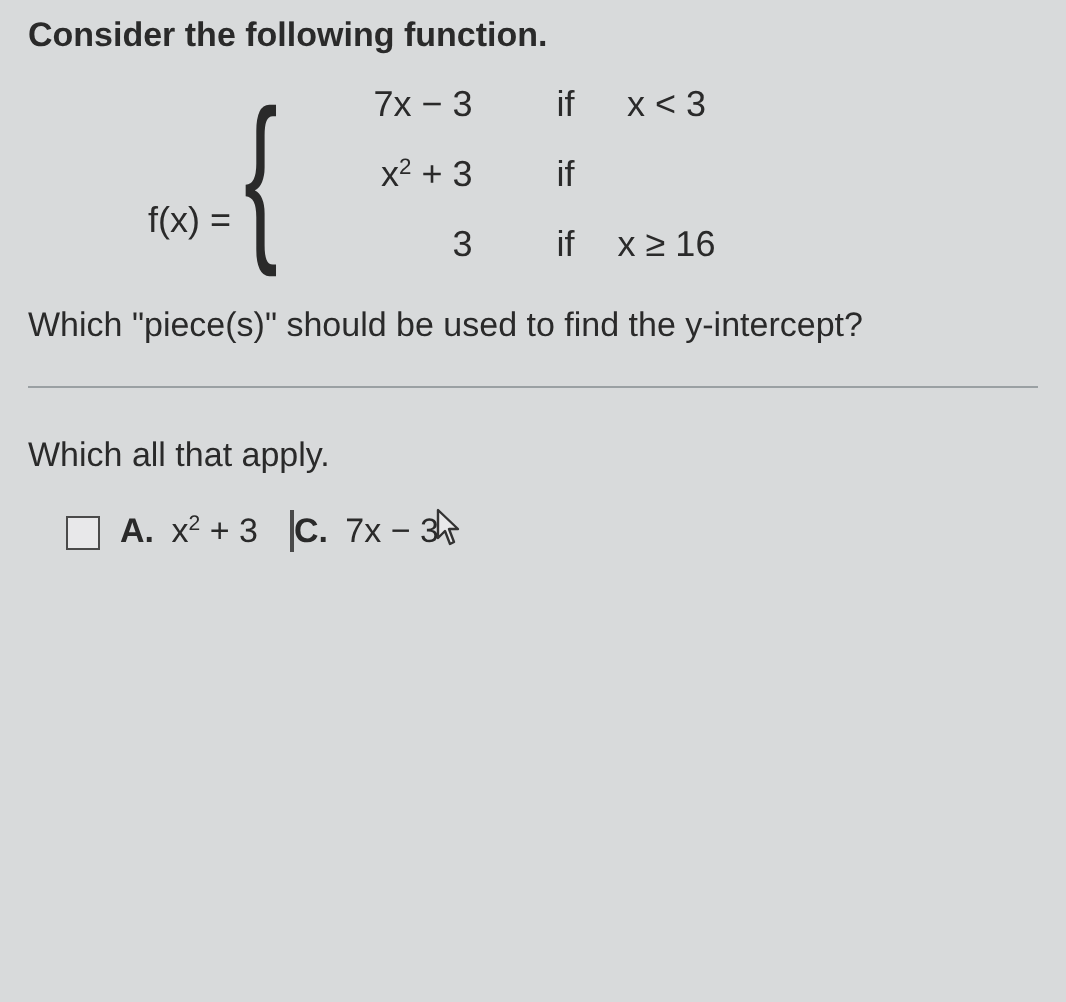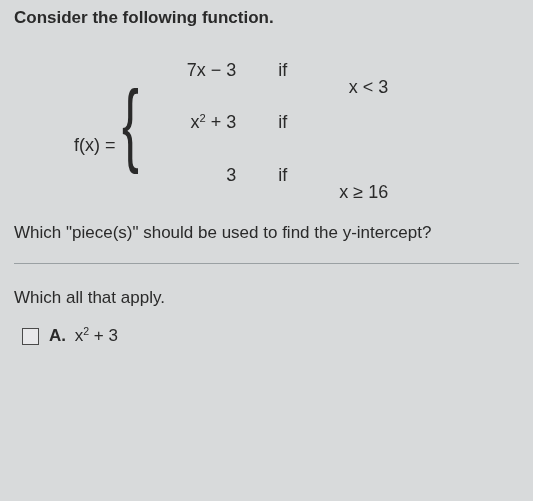--- a/index.html
+++ b/index.html
@@ -26,26 +26,26 @@
     line-height: 84px;
     font-weight: 100;
     margin-right: 6px;
     transform: scaleX(0.55);
     transform-origin: left center;
   }
   .pieces { display: flex; flex-direction: column; gap: 14px; }
   .row { display: flex; align-items: center; }
   .c-expr { width: 78px; text-align: right; }
   .c-if   { width: 40px; text-align: center; padding-left: 42px; }
-  .c-cond { width: 110px; text-align: right; margin-top: 35px; }
+  .c-cond { width: 110px; text-align: center; }
   .sup { font-size: 0.62em; position: relative; top: -0.55em; }
   .question { margin: 12px 0 20px 0; }
   .divider { border: none; border-top: 1px solid #9aa0a3; margin: 6px 0 24px 0; }
   .select-label { margin-bottom: 18px; }
-  .options { display: flex; flex-direction: row; gap: 16px; margin-left: 8px; }
+  .options { display: flex; flex-direction: row; gap: 16px; margin-left: 19px; }
   .opt { display: flex; align-items: center; gap: 10px; }
   .cb {
     width: 17px; height: 17px;
     border: 1.5px solid #4a4a4a;
     background: #e8e8ea;
     flex-shrink: 0;
   }
   .opt-letter { font-weight: bold; margin-right: 4px; }
   .cursor-wrap { position: relative; display: inline-block; }
   .cursor {
@@ -93,14 +93,24 @@
 
   <div class="opt">
     <span class="cb"></span>
     <span>
       <span class="opt-letter">A.</span>
       <span>x</span><span class="sup">2</span><span> + 3</span>
     </span>
   </div>
 
 
+  <div class="opt cursor-wrap">
+    <span class="cb"></span>
+    <span>
+      <span class="opt-letter">C.</span>
+      <span>7x − 3</span>
+    </span>
+    <svg class="cursor" viewBox="0 0 16 20">
+      <path d="M2 1 L2 15 L5.5 11.5 L8 18 L10 17 L7.5 10.5 L12 10.5 Z" fill="#e9e9ea" stroke="#333" stroke-width="1.2" stroke-linejoin="round"></path>
+    </svg>
+  </div>
 
 </div>
 
 </body></html>

